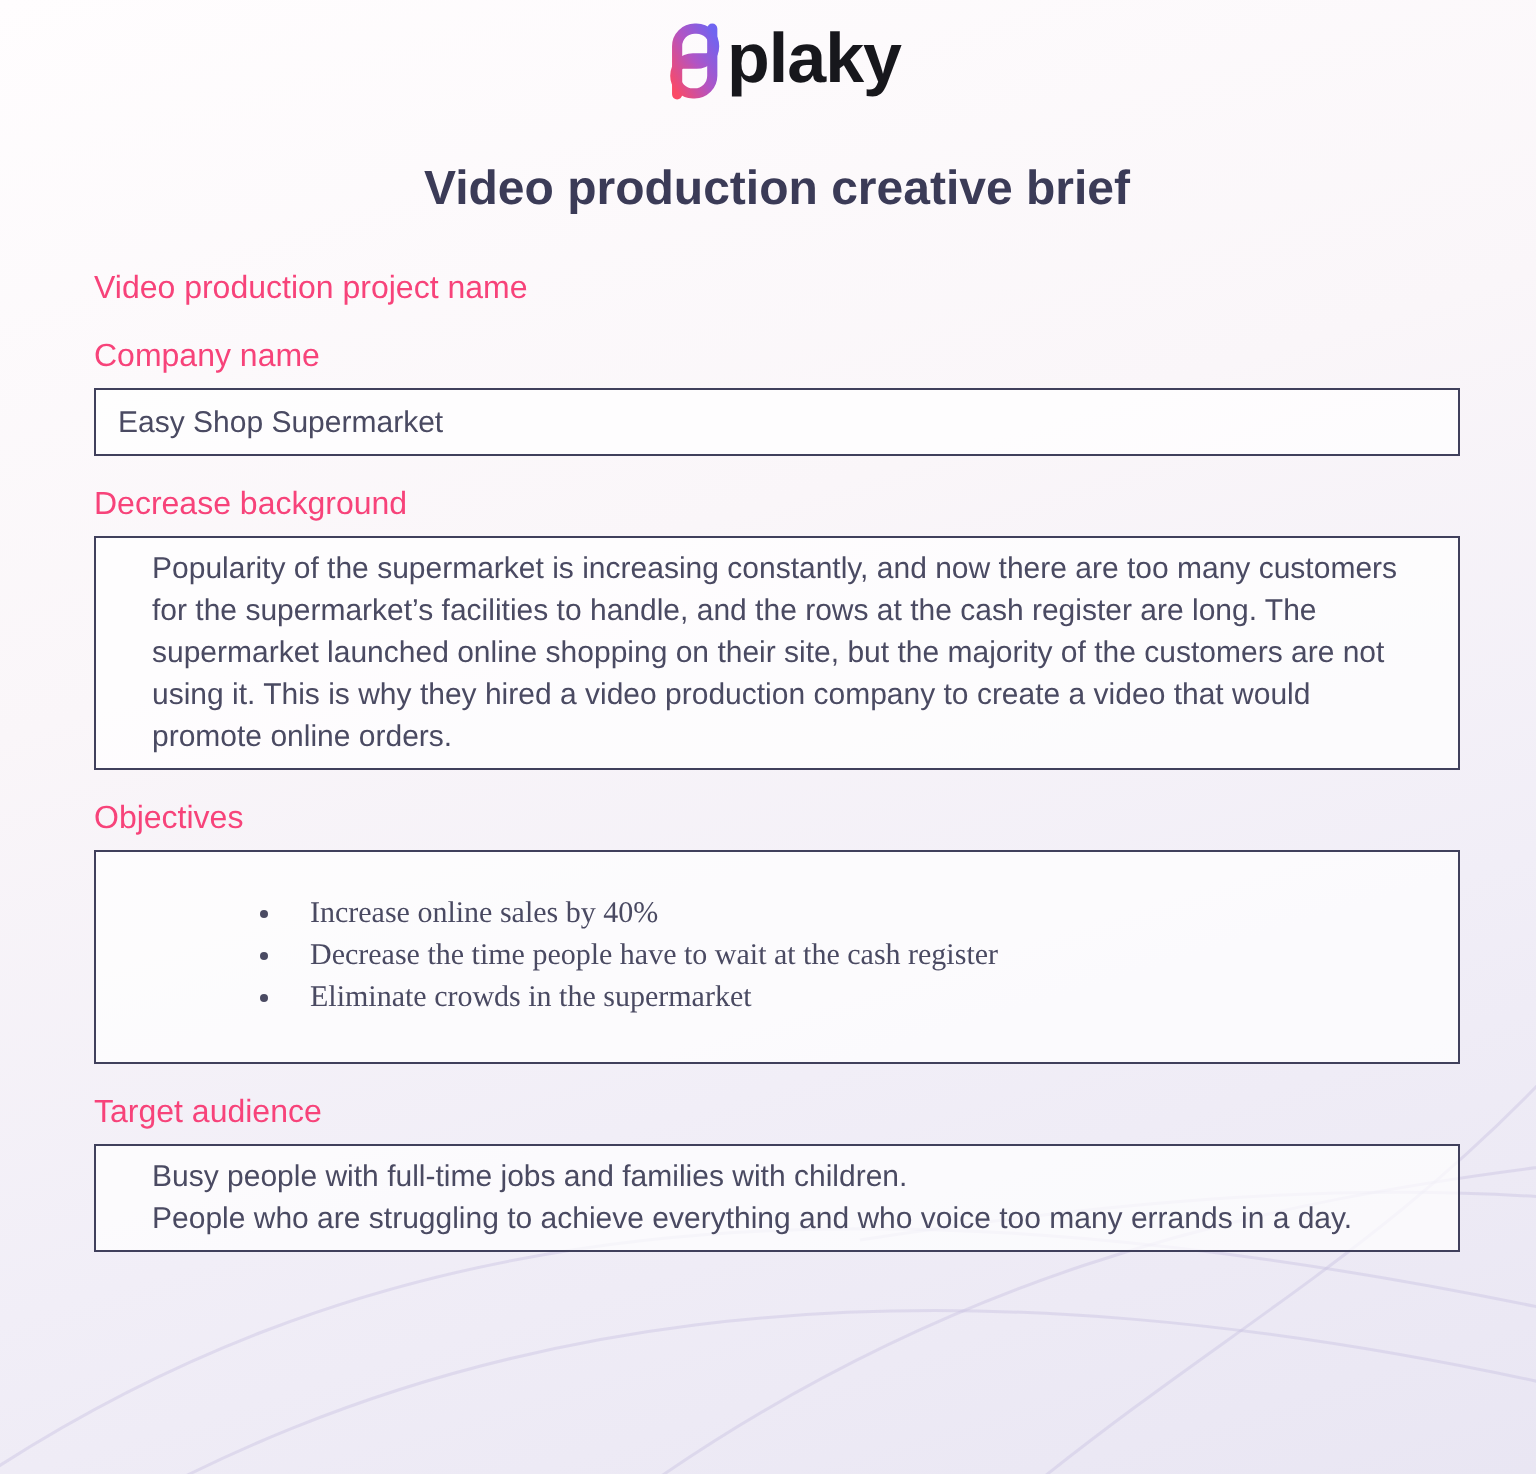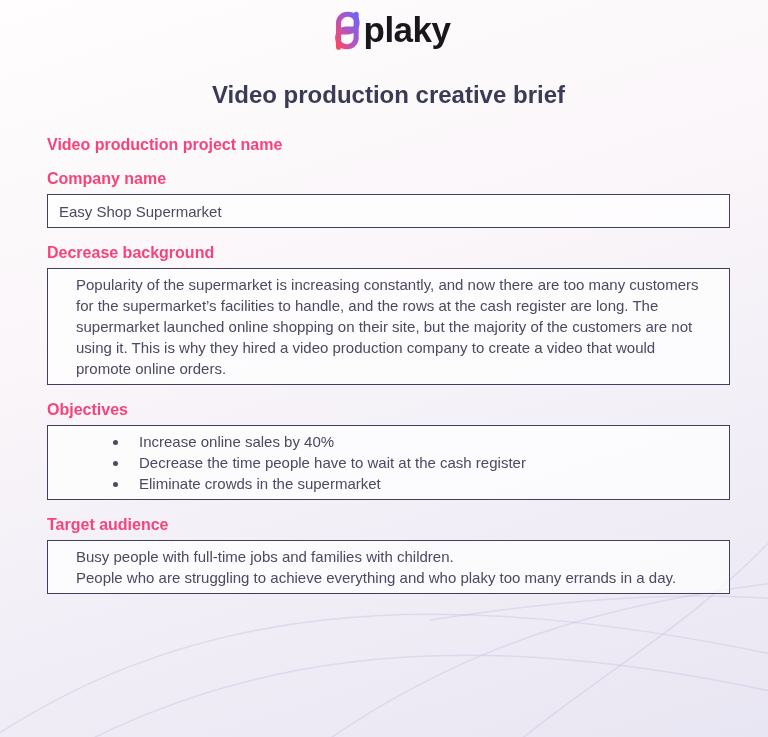--- a/index.html
+++ b/index.html
@@ -30,43 +30,44 @@
   .page-title {
     margin-top: 29px;
     height: 30px;
     text-align: center;
     font-size: 24px; font-weight: 700;
     color: #3b3b57;
   }
   .form { margin-top: 24px; }
   .section { margin-bottom: 15px; }
   .section-label {
-    font-size: 16px; font-weight: 700; line-height: 19px;
+    font-size: 16px; font-weight: 400; line-height: 19px;
     color: #f7437a;
     margin-bottom: 6px;
   }
   .field-box {
     border: 1px solid #40405c;
     background: rgba(255,255,255,0.72);
     font-size: 15px;
     color: #4a4a62;
   }
   .field-box.single {
     height: 34px;
     display: flex; align-items: center;
     padding: 0 11px;
   }
   .field-box.multi {
     padding: 5px 28px;
     line-height: 21px;
   }
   .field-box ul {
-    margin: 0;
+    margin: 16px;
     padding-left: 53px;
     list-style: disc;
+    font-family: Liberation Serif, serif;
   }
   .field-box li {
     line-height: 21px;
     padding-left: 10px;
   }
 </style>
 </head>
 <body>
 
 <svg id="bg-curves" viewBox="0 0 768 737" preserveAspectRatio="none" aria-hidden="true">
@@ -121,18 +122,18 @@
             <li>Increase online sales by 40%</li>
             <li>Decrease the time people have to wait at the cash register</li>
             <li>Eliminate crowds in the supermarket</li>
           </ul>
         </div>
       </section>
       <section class="section">
         <h2 class="section-label">Target audience</h2>
         <div class="field-box multi">
           <div>Busy people with full-time jobs and families with children.</div>
-          <div>People who are struggling to achieve everything and who plaky too many errands in a day.</div>
+          <div>People who are struggling to achieve everything and who voice too many errands in a day.</div>
         </div>
       </section>
     </main>
 
 </div>
 
 </body></html>

